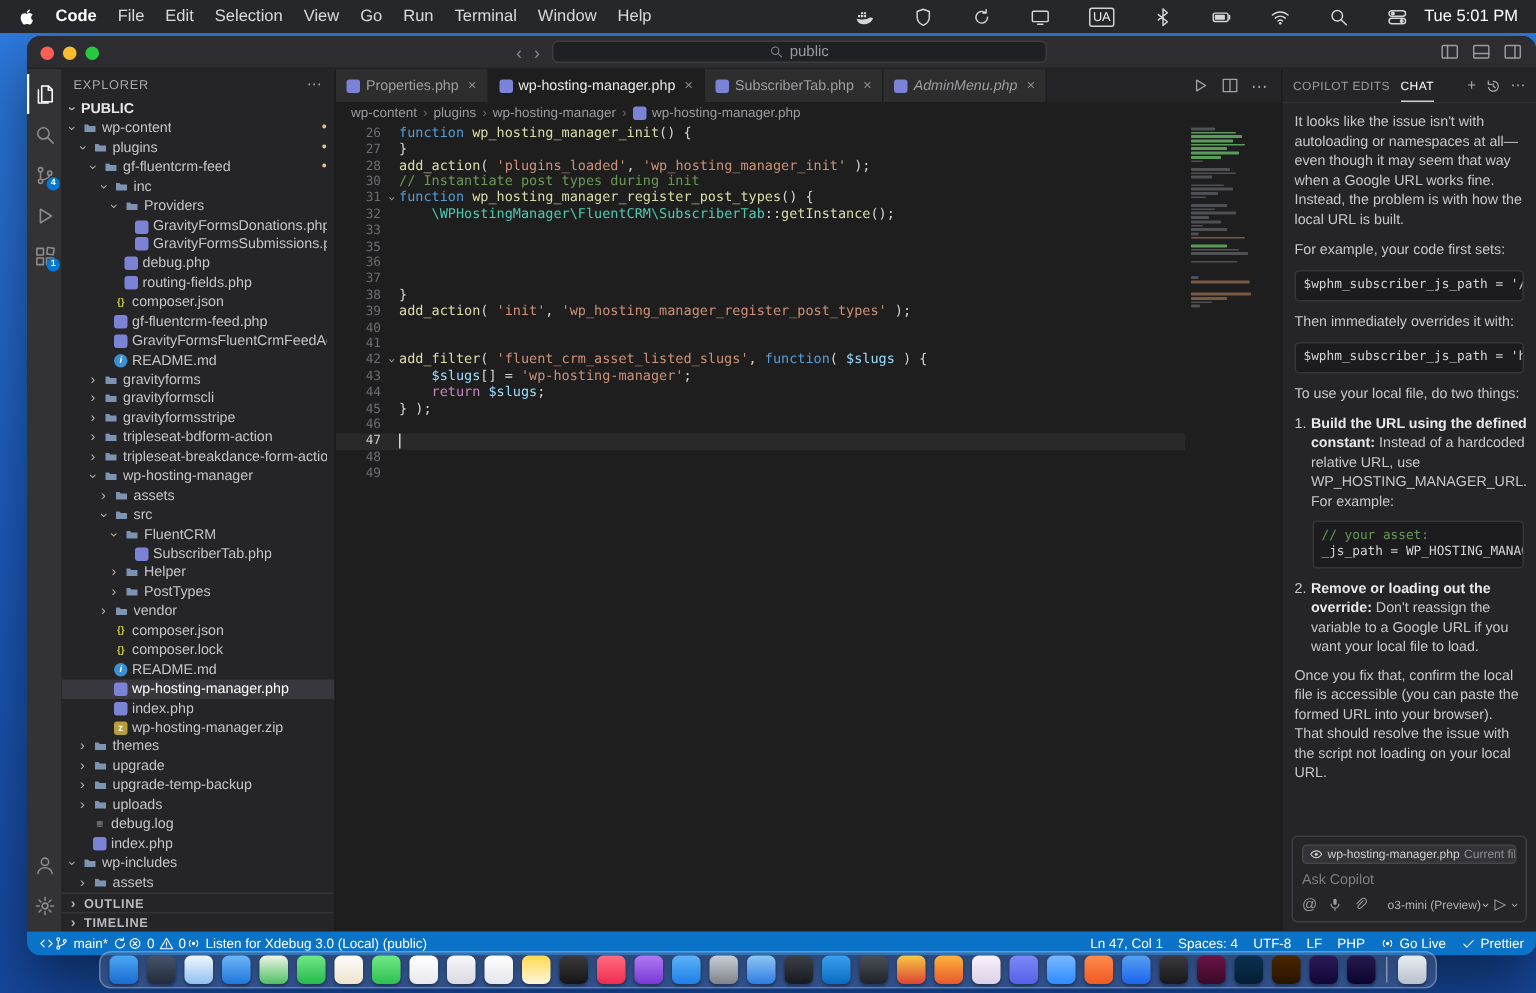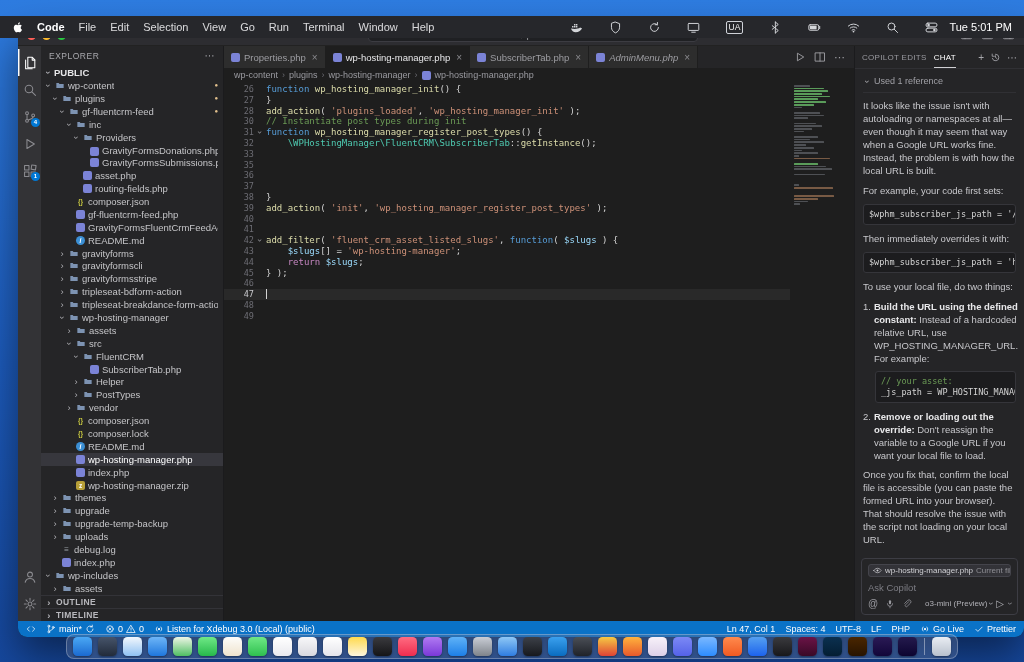--- a/index.html
+++ b/index.html
@@ -2,21 +2,21 @@
 <html><head>
 <meta charset="utf-8">
 <style>
 *{box-sizing:border-box;margin:0;padding:0}
 html,body{width:1024px;height:662px;overflow:hidden}
 body{position:relative;font-family:"Liberation Sans",sans-serif;background:linear-gradient(180deg,#2e7ce0 0%,#1d5cbe 55%,#16489e 100%);color:#ccc}
 .ic{display:inline-flex}
 .ic svg{width:100%;height:100%;display:block}
 svg *[stroke]{stroke-width:1.2;stroke-linecap:round;stroke-linejoin:round}
 
-.menubar{position:absolute;top:16px;left:0;right:0;height:22px;background:#26272b;display:flex;align-items:center;padding:0 12px;color:#e8e8ea;font-size:11px;z-index:9}
+.menubar{position:absolute;top:0;left:0;right:0;height:22px;background:#26272b;display:flex;align-items:center;padding:0 12px;color:#e8e8ea;font-size:11px;z-index:9}
 .mb-left{display:flex;align-items:center;gap:14px}
 .apple-ic{width:11px;height:13px;color:#fff}
 .mb-app{font-weight:bold;color:#fff}
 .mb-item{opacity:.92}
 .mb-right{margin-left:auto;display:flex;align-items:center;gap:11px}
 .mbi{width:13px;height:13px;color:#e2e4e8;opacity:.92}
 .mb-ua{font-size:8.5px;border:1px solid #cfd2d8;border-radius:2px;padding:0 2px;line-height:11px;color:#eee}
 .mb-clock{font-size:11px;color:#fff}
 
 .window{position:absolute;left:18px;top:24px;width:1006px;height:613px;border-radius:9px;overflow:hidden;background:#1e1e1e;box-shadow:0 18px 42px rgba(0,0,0,.5);display:flex;flex-direction:column}
@@ -109,21 +109,21 @@
 .chip .suffix{color:#8f8f95}
 .chip .ic{width:9px;height:9px;flex:0 0 auto}
 .placeholder{color:#7d7d84;font-size:9.5px}
 .ci-row{display:flex;align-items:center;gap:7px;color:#9a9aa0;font-size:10px}
 .ci-row .ic{width:10px;height:10px}
 .ci-right{margin-left:auto;display:flex;align-items:center;gap:4px}
 .model{font-size:8px;color:#b0b0b6;display:flex;align-items:center;gap:2px}
 .chev-down{display:inline-block;transform:rotate(90deg);font-size:9px;line-height:1}
 .send{font-size:10px;color:#b0b0b6}
 
-.statusbar{height:16px;background:#0a72c7;display:flex;align-items:center;color:#fff;font-size:9px;padding:0 8px;gap:10px;flex:0 0 auto}
+.statusbar{height:16px;background:#0a72c7;display:flex;align-items:center;color:#fff;font-size:9px;padding:0 8px;flex:0 0 auto}
 .sb-item{display:flex;align-items:center;gap:3px;white-space:nowrap}
 .sb-item .ic{width:10px;height:10px}
 .sb-right{margin-left:auto;display:flex;gap:10px;align-items:flex-end}
 
 .dock{position:absolute;left:50%;bottom:3px;transform:translateX(-50%);height:25px;background:rgba(90,115,160,.42);border:1px solid rgba(255,255,255,.28);border-radius:8px;display:flex;align-items:center;gap:6px;padding:0 6px;z-index:8}
 .dock-app{width:19px;height:19px;border-radius:4.5px;box-shadow:0 1px 2px rgba(0,0,0,.35)}
 .dock-sep{width:1px;height:17px;background:rgba(255,255,255,.4);margin:0 1px}
 </style>
 </head>
 <body>
@@ -369,21 +369,21 @@
             <span class="tlabel">GravityFormsDonations.php</span>
           </div>
           <div class="trow" style="padding-left: 38px;">
             <span class="chev"></span>
             <span class="fico ic-php"></span>
             <span class="tlabel">GravityFormsSubmissions.php</span>
           </div>
           <div class="trow" style="padding-left: 31px;">
             <span class="chev"></span>
             <span class="fico ic-php"></span>
-            <span class="tlabel">asset.php</span>
+            <span class="tlabel">debug.php</span>
           </div>
           <div class="trow" style="padding-left: 31px;">
             <span class="chev"></span>
             <span class="fico ic-php"></span>
             <span class="tlabel">routing-fields.php</span>
           </div>
           <div class="trow" style="padding-left: 24px;">
             <span class="chev"></span>
             <span class="fico ic-json">{}</span>
             <span class="tlabel">composer.json</span>
@@ -850,24 +850,20 @@
             <span class="ic">
               <svg viewBox="0 0 16 16">
                 <path d="M8 3.2a4.8 4.8 0 1 1-4.6 6M3.2 3v3.2h3.2" fill="none" stroke="currentColor"></path>
                 <path d="M8 5.5V8l2 1.4" fill="none" stroke="currentColor"></path>
               </svg>
             </span>
             <span>⋯</span>
           </div>
       </div>
       <div class="chat-body">
-        <div class="ref">
-          <span class="chev open">›</span>
-          <span>Used 1 reference</span>
-        </div>
         <div id="chat-blocks">
             <div class="cp">It looks like the issue isn't with autoloading or namespaces at all—even though it may seem that way when a Google URL works fine. Instead, the problem is with how the local URL is built.</div>
             <div class="cp">For example, your code first sets:</div>
             <pre class="ccode"><span>$wphm_subscriber_js_path = '/wp-c</span></pre>
             <div class="cp">Then immediately overrides it with:</div>
             <pre class="ccode"><span>$wphm_subscriber_js_path = 'https</span></pre>
             <div class="cp">To use your local file, do two things:</div>
             <div class="cli">
               <span class="num">1.</span>
               <span><b>Build the URL using the defined constant: </b>Instead of a hardcoded relative URL, use WP_HOSTING_MANAGER_URL. For example:</span>

